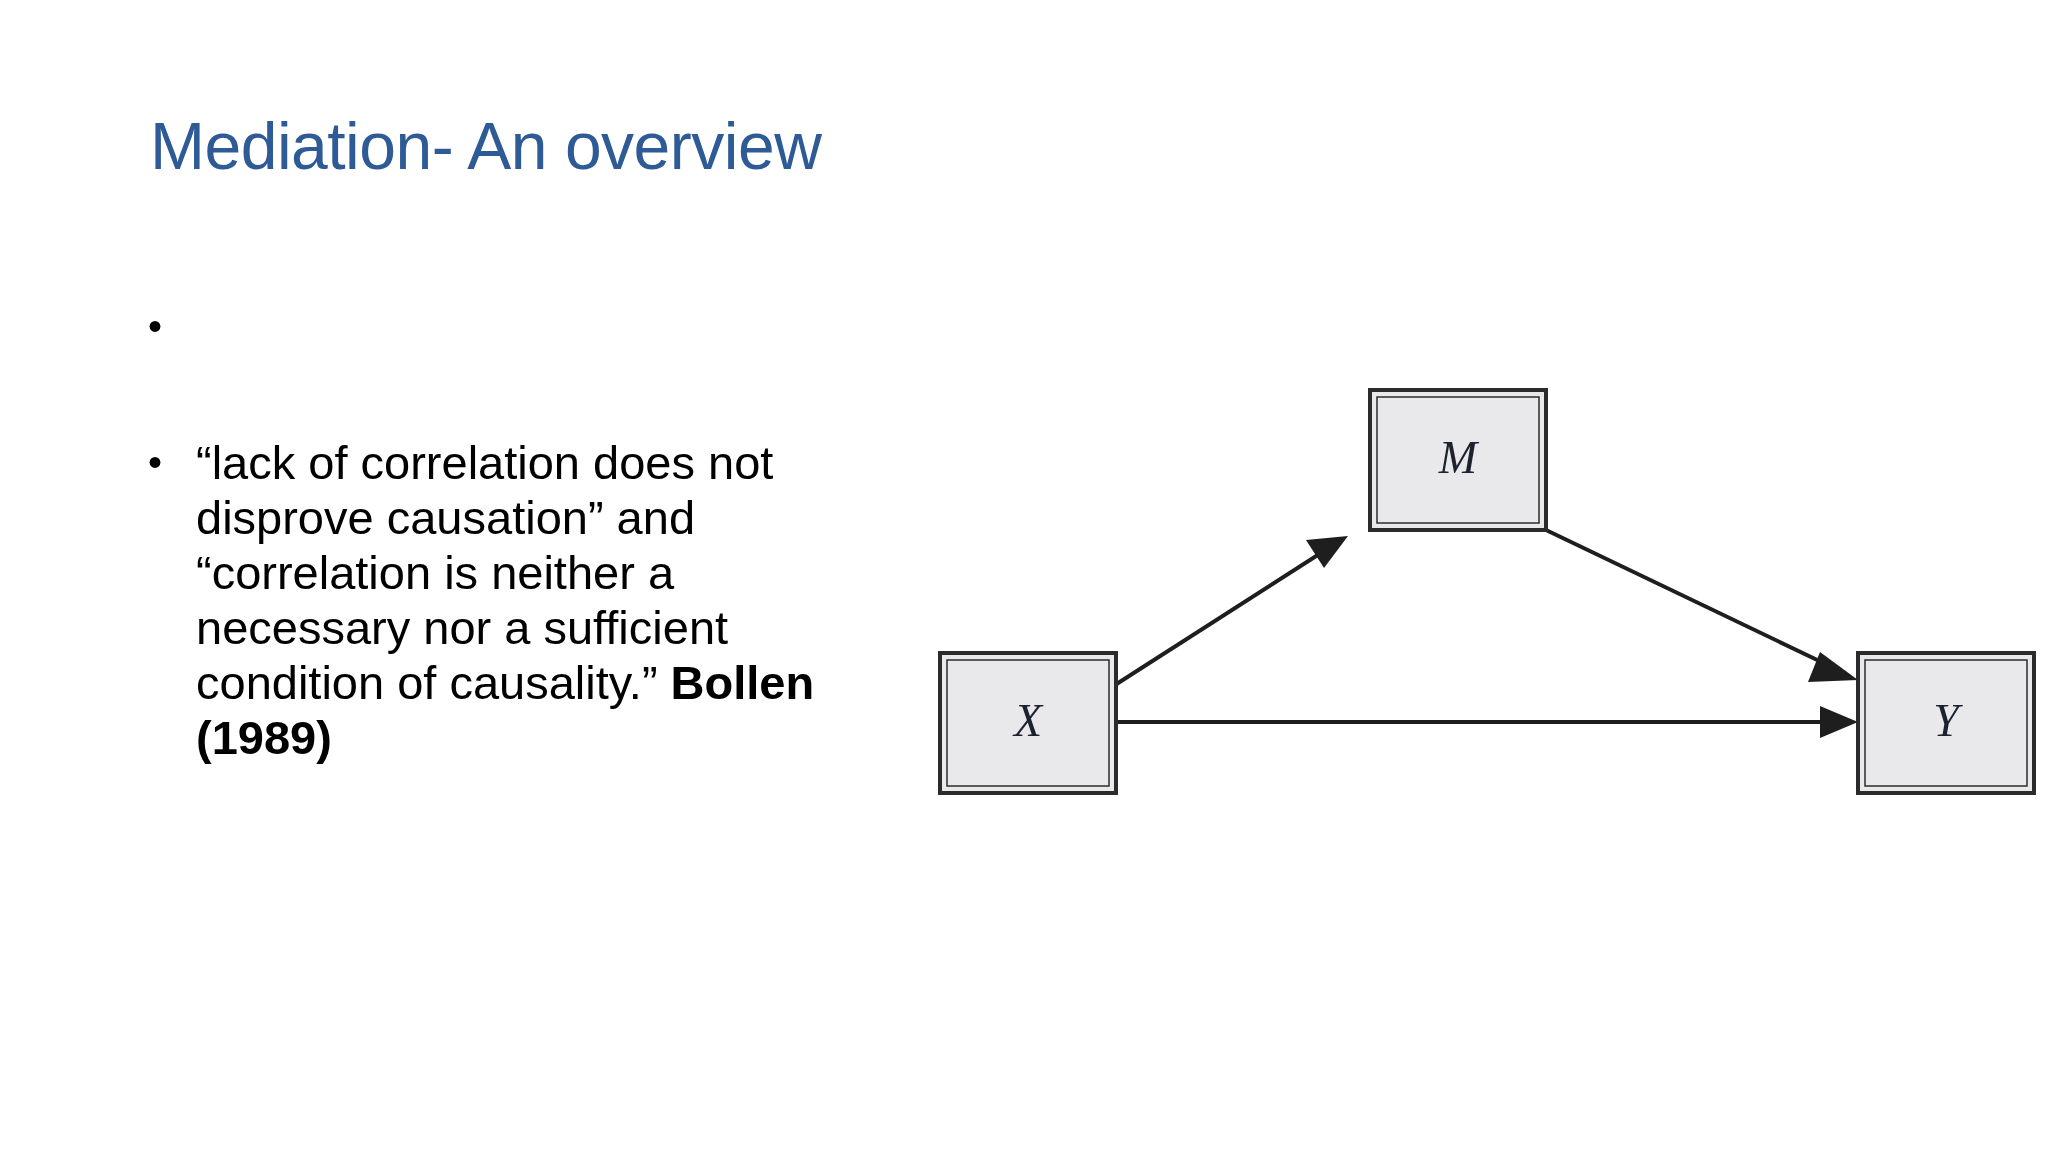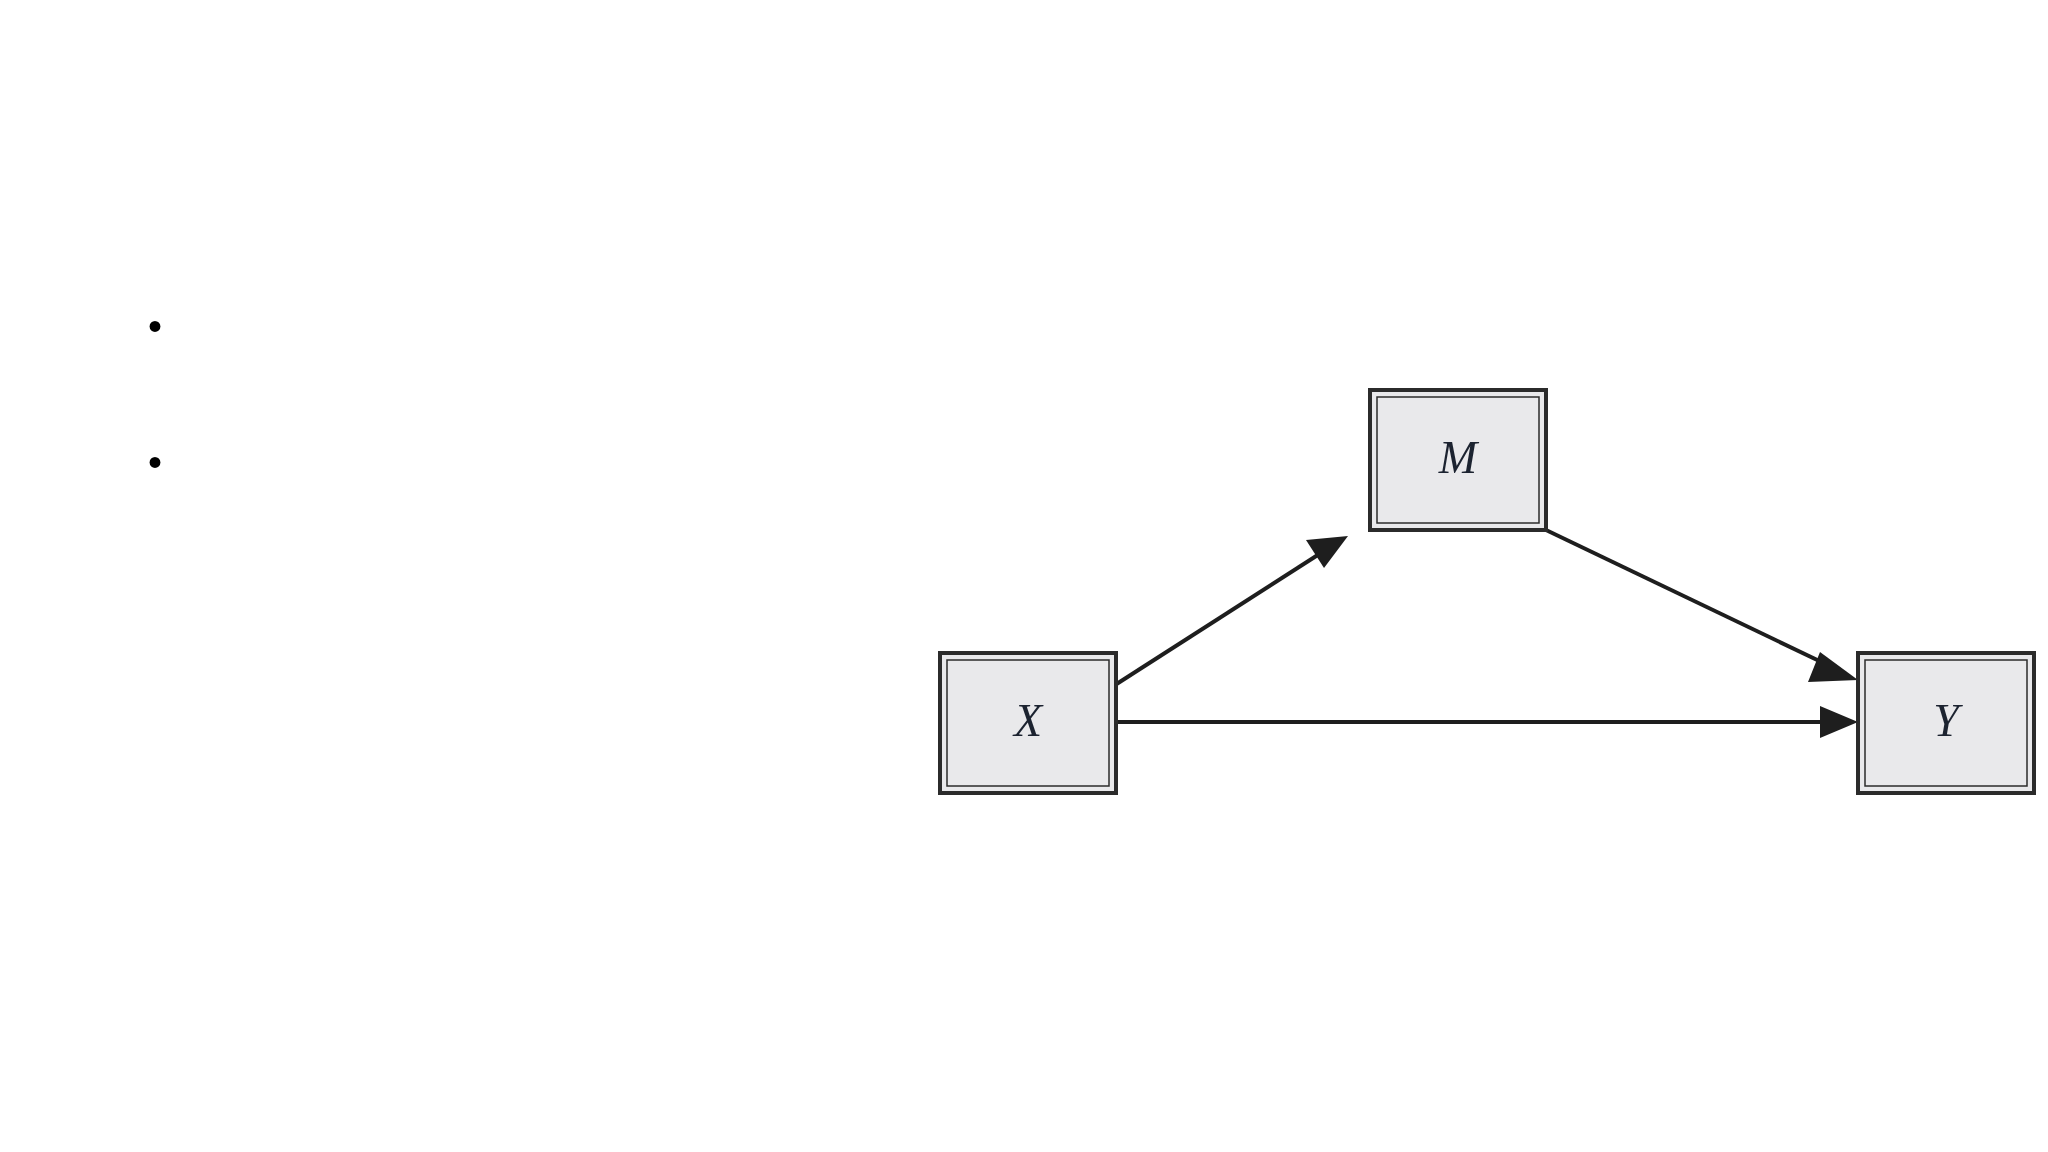--- a/index.html
+++ b/index.html
@@ -120,29 +120,31 @@
 
   .arrow-head {
     fill: #1E1E1E;
   }
 </style>
 </head>
 <body>
 
 <div id="slide">
 
+  <div id="slide-title">Mediation- An overview</div>
 
   <div id="body-column">
 
     <div class="bullet-block">
       <span class="bullet-marker">•</span>
     </div>
 
     <div class="bullet-block spaced">
       <span class="bullet-marker">•</span>
+      <span class="bullet-text">“lack of correlation does not disprove causation” and “correlation is neither a necessary nor a sufficient condition of causality.” <b>Bollen (1989)</b></span>
     </div>
 
   </div>
 
   <div id="diagram">
     <svg viewBox="0 0 1150 560" xmlns="http://www.w3.org/2000/svg">
 
       <g>
         <line class="path-line" x1="215" y1="355" x2="424" y2="221"></line>
         <polygon class="arrow-head" points="448,206 406,210 424,238"></polygon>

